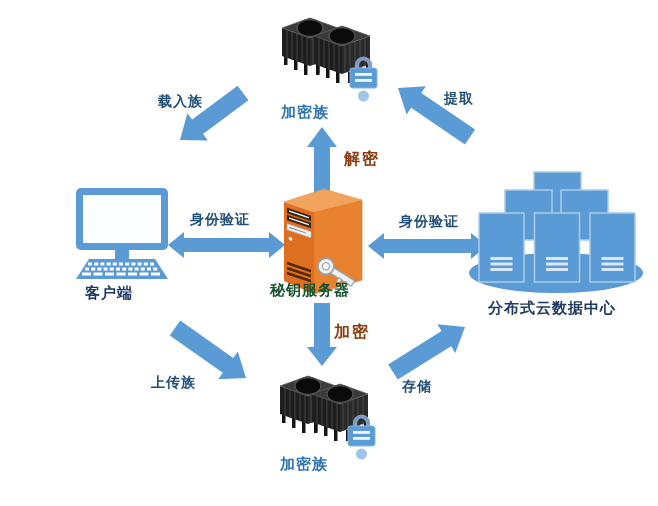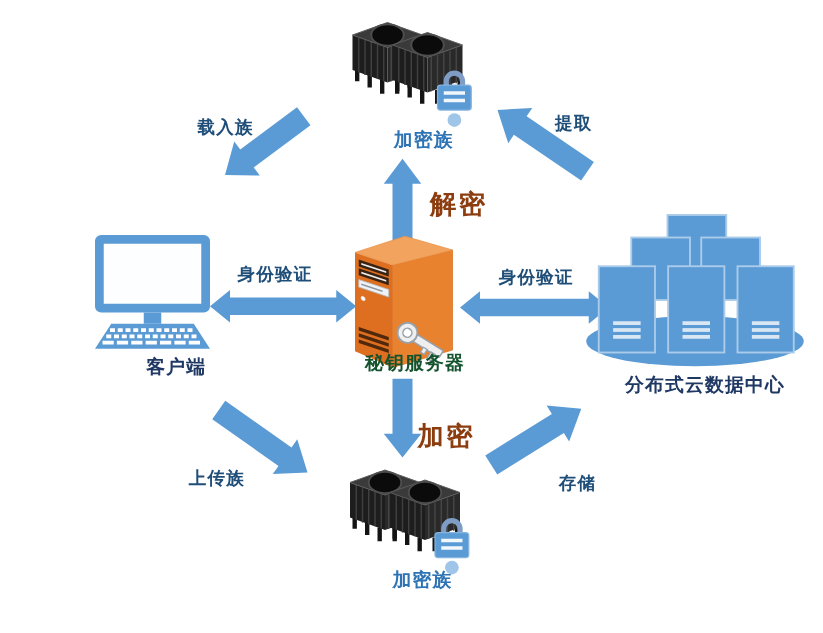--- a/index.html
+++ b/index.html
@@ -2,22 +2,22 @@
 <html><head>
 <meta charset="utf-8">
 <style>
   html,body{margin:0;padding:0;background:#fff;}
   .canvas{position:relative;width:658px;height:506px;background:#ffffff;overflow:hidden;
           font-family:"DejaVu Sans","Liberation Sans",sans-serif;}
   .layer{position:absolute;left:0;top:0;}
   .icon{position:absolute;}
   .lbl{position:absolute;font-weight:bold;white-space:nowrap;letter-spacing:1px;}
   .edge-lbl{font-size:14px;color:#1F4E79;font-family:Liberation Mono, monospace;}
-  .crypt-lbl{font-size:21px;color:#8C3D0F;letter-spacing:2px;font-family:Liberation Serif, serif;}
-  .node-lbl{font-size:15px;text-align:right;}
+  .crypt-lbl{font-size:16px;color:#8C3D0F;letter-spacing:2px;font-family:Liberation Serif, serif;}
+  .node-lbl{font-size:15px;text-align:left;}
   .cluster-lbl{color:#2E74B5;}
   .dark-lbl{color:#1F3864;}
   .server-lbl{color:#14532d;}
 </style>
 </head>
 <body>
 
 <div class="canvas">
 
   <svg width="0" height="0" style="position:absolute">
@@ -154,23 +154,23 @@
         <rect x="133.5" y="92.5" width="22" height="3"></rect>
         <rect x="133.5" y="98" width="22" height="3"></rect>
     </g>
   </svg>
 
   <span class="lbl edge-lbl" style="left:158px;top:93px">载入族</span>
   <span class="lbl edge-lbl" style="left:444px;top:90px">提取</span>
   <span class="lbl crypt-lbl" style="left:344px;top:149px">解密</span>
   <span class="lbl edge-lbl" style="left:190px;top:211px">身份验证</span>
   <span class="lbl edge-lbl" style="left:399px;top:213px">身份验证</span>
-  <span class="lbl crypt-lbl" style="left:334px;top:335px">加密</span>
+  <span class="lbl crypt-lbl" style="left:334px;top:322px">加密</span>
   <span class="lbl edge-lbl" style="left:151px;top:374px">上传族</span>
-  <span class="lbl edge-lbl" style="left:447px;top:378px">存储</span>
+  <span class="lbl edge-lbl" style="left:402px;top:378px">存储</span>
 
   <div class="lbl node-lbl cluster-lbl" style="left:281px;top:103px;width:82px">加密族</div>
   <div class="lbl node-lbl server-lbl" style="left:270px;top:281px;width:102px">秘钥服务器</div>
   <div class="lbl node-lbl dark-lbl" style="left:488px;top:299px;width:140px">分布式云数据中心</div>
   <div class="lbl node-lbl dark-lbl" style="left:85px;top:284px;width:80px">客户端</div>
   <div class="lbl node-lbl cluster-lbl" style="left:280px;top:455px;width:82px">加密族</div>
 
 </div>
 
 </body></html>

